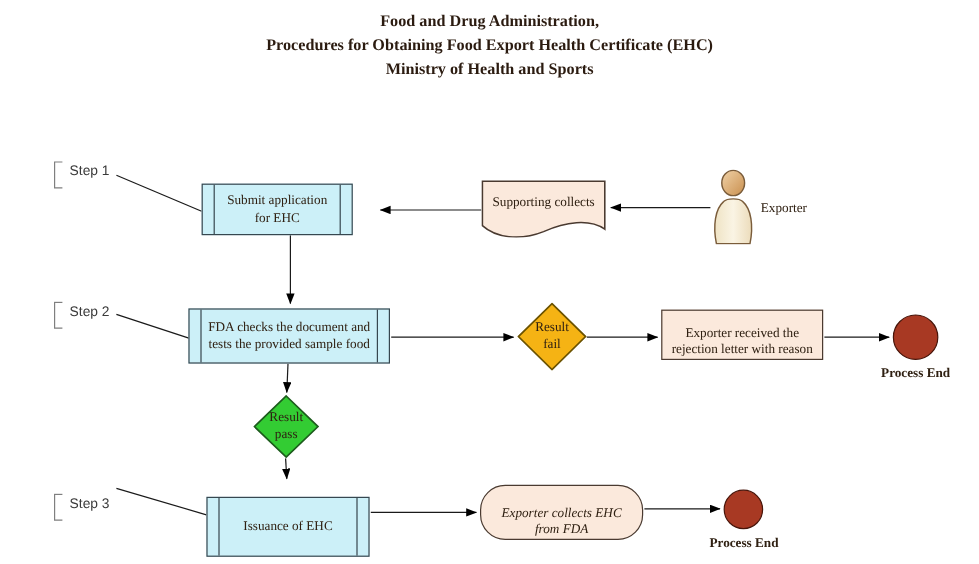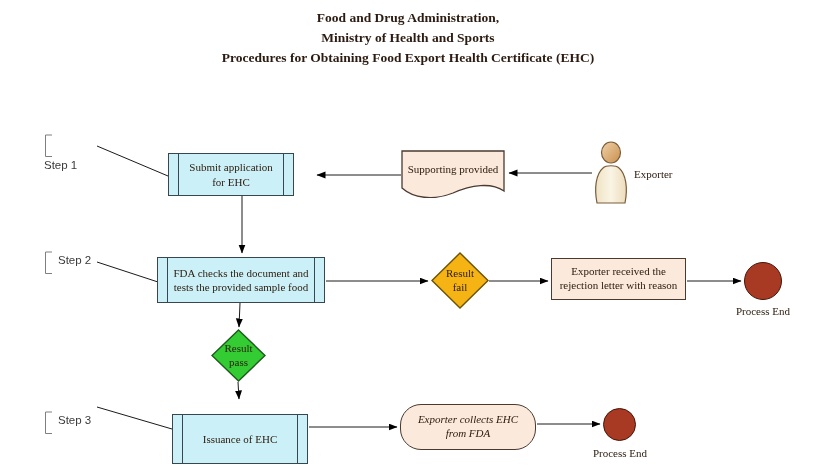--- a/index.html
+++ b/index.html
@@ -35,45 +35,45 @@
   .shape .overlay{
     position:absolute;left:0;top:0;width:100%;height:100%;
     display:flex;align-items:center;justify-content:center;text-align:center;
     font-size:11px;line-height:1.25;color:var(--node-text,#2f2012);
   }
   .doc-overlay{padding-bottom:8px;box-sizing:border-box;}
   .diamond-text{font-size:10.5px;}
   .plainbox{
     position:absolute;background:var(--peach-fill,#fbe9dc);
     border:1.4px solid var(--shape-border,#4a3a30);box-sizing:border-box;
-    display:flex;align-items:center;justify-content:center;text-align:center;
+    display:flex;align-items:flex-end;justify-content:center;text-align:center;
     font-size:11px;line-height:1.25;color:var(--node-text,#2f2012);
   }
   .stadium{border-radius:21px;}
   .endcircle{
     position:absolute;border-radius:50%;
     background:var(--end-fill,#a83923);border:1.6px solid var(--end-border,#47150a);
     box-sizing:border-box;
   }
   .endlabel{
-    position:absolute;text-align:center;font-size:11px;color:var(--node-text,#2f2012);
+    position:absolute;text-align:center;font-size:11px;color:var(--node-text,#2f2012);font-weight:bold;
   }
   .sidelabel{
     position:absolute;font-size:11px;color:var(--node-text,#2f2012);
   }
 </style>
 </head>
 <body>
 
 <div class="canvas">
 
   <div class="title">
     <div>Food and Drug Administration,</div>
+    <div>Procedures for Obtaining Food Export Health Certificate (EHC)</div>
     <div>Ministry of Health and Sports</div>
-    <div>Procedures for Obtaining Food Export Health Certificate (EHC)</div>
   </div>
 
   <svg class="connectors" viewBox="0 0 816 470">
     <defs>
       <marker id="arr" markerWidth="10" markerHeight="8" refX="8.5" refY="3.5" orient="auto">
         <path d="M0,0 L9,3.5 L0,7 Z" fill="#000"></path>
       </marker>
     </defs>
     <g stroke="#1a1a1a" stroke-width="1" fill="none">
       <line x1="97" y1="146" x2="168" y2="176"></line>
@@ -85,21 +85,21 @@
       <line x1="326" y1="281" x2="428" y2="281" marker-end="url(#arr)"></line>
       <line x1="489" y1="281" x2="548" y2="281" marker-end="url(#arr)"></line>
       <line x1="687" y1="281" x2="741" y2="281" marker-end="url(#arr)"></line>
       <line x1="240" y1="303" x2="239" y2="327" marker-end="url(#arr)"></line>
       <line x1="238" y1="382" x2="239" y2="399" marker-end="url(#arr)"></line>
       <line x1="309" y1="427" x2="397" y2="427" marker-end="url(#arr)"></line>
       <line x1="537" y1="424" x2="600" y2="424" marker-end="url(#arr)"></line>
     </g>
   </svg>
 
-  <div class="step" style="left:44px;top:136px;flex-direction:column;">
+  <div class="step" style="left:44px;top:136px;">
     <svg width="9" height="24">
         <path d="M8,1 H1.5 V22.5 H8" stroke="#7f7f7f" fill="none"></path>
       </svg>
     <span>Step 1</span>
   </div>
   <div class="step" style="left:44px;top:253px;">
     <svg width="9" height="24">
         <path d="M8,1 H1.5 V22.5 H8" stroke="#7f7f7f" fill="none"></path>
       </svg>
     <span>Step 2</span>
@@ -112,21 +112,21 @@
   </div>
 
   <div class="process" style="left:168px;top:153px;width:126px;height:43px;">
     <span class="inner-pad">Submit application for EHC</span>
   </div>
 
   <div class="shape" style="left:401px;top:150px;width:104px;height:48px;">
     <svg width="104" height="48" viewBox="0 0 104 48">
       <path d="M1,1 H103 V41 C 90,32 70,35 52,43 C 32,51 12,48 1,38 Z" fill="var(--peach-fill,#fbe9dc)" stroke="var(--shape-border,#4a3a30)" stroke-width="1.3"></path>
     </svg>
-    <div class="overlay doc-overlay">Supporting provided</div>
+    <div class="overlay doc-overlay">Supporting collects</div>
   </div>
 
   <div class="shape" style="left:590px;top:141px;width:42px;height:63px;">
     <svg width="42" height="63" viewBox="0 0 42 63">
       <defs>
         <linearGradient id="skin" x1="0" y1="0" x2="1" y2="1">
           <stop offset="0" stop-color="#f0d2a8"></stop>
           <stop offset="1" stop-color="#c98f4e"></stop>
         </linearGradient>
         <linearGradient id="bodyg" x1="0" y1="0" x2="1" y2="0">

